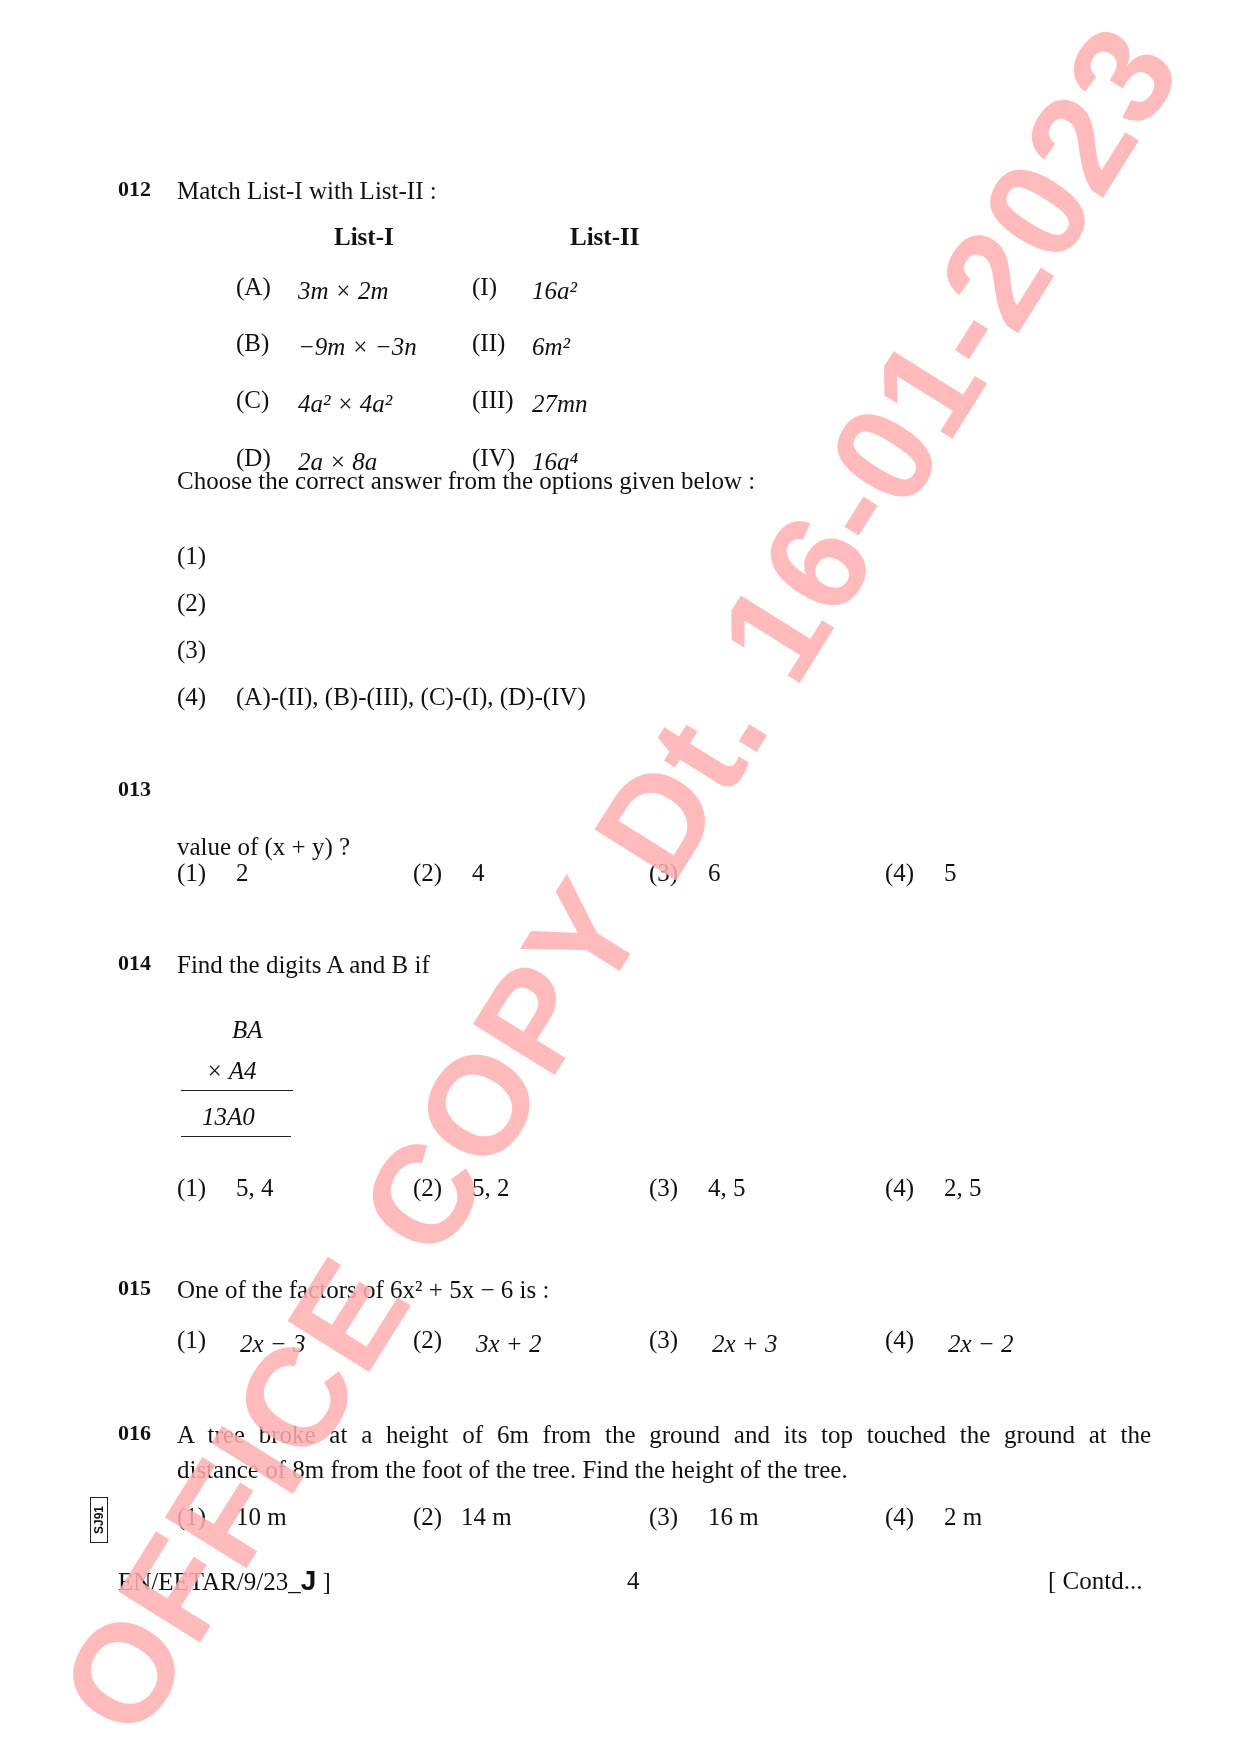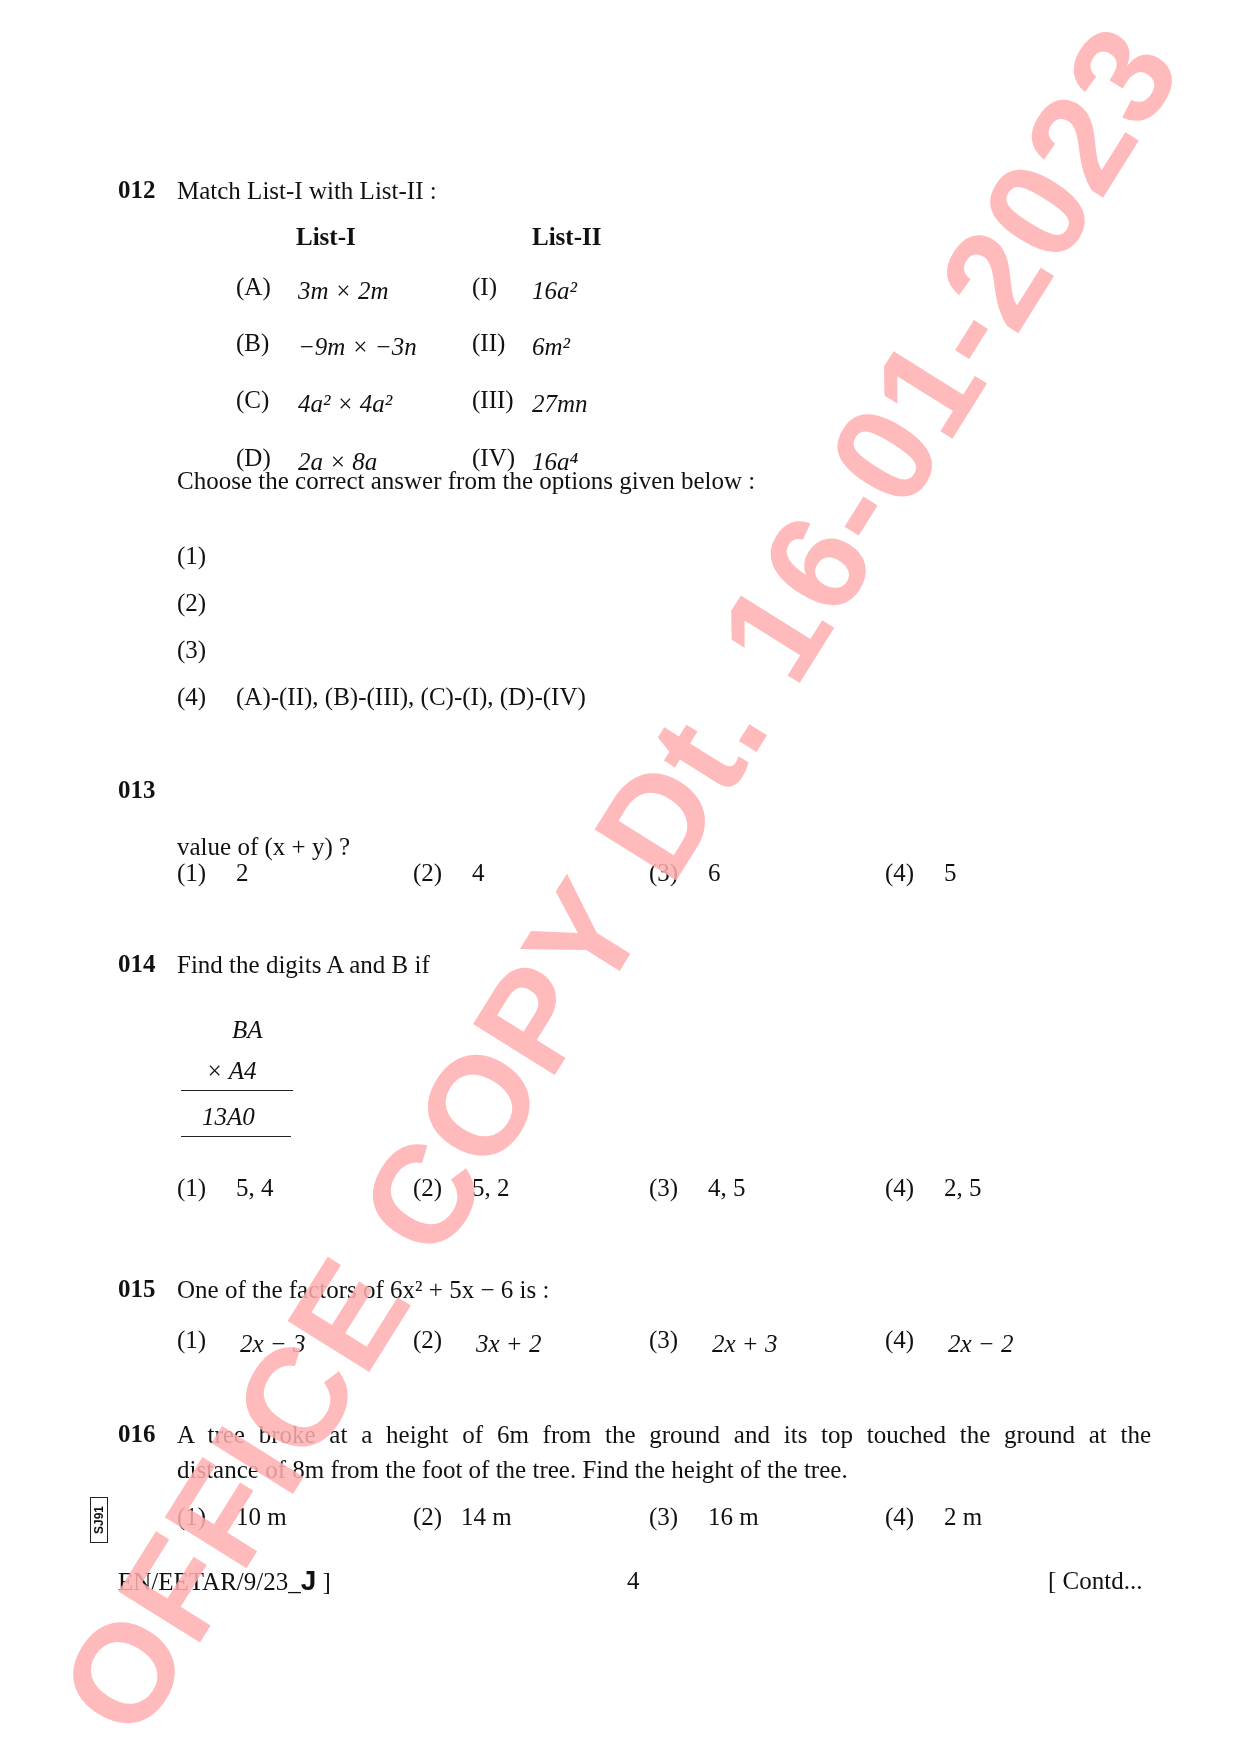--- a/index.html
+++ b/index.html
@@ -1,22 +1,22 @@
 <!DOCTYPE html>
 <html><head>
 <meta charset="utf-8">
 <style>
   html, body { margin:0; padding:0; background:#ffffff; }
   body { width:1240px; height:1753px; position:relative; overflow:hidden;
          font-family:"Liberation Serif", "DejaVu Serif", serif; color:#111; }
   .page { position:absolute; left:0; top:0; width:1240px; height:1753px; }
   .abs { position:absolute; white-space:nowrap; }
   .txt { font-size:25px; line-height:30px; }
-  .qno { font-weight:bold; font-size:25px; }
-  .bold { font-weight:bold; }
+  .qno { font-weight:bold; font-size:22px; }
+  .bold { font-weight:bold;margin-left:38px; }
   i, .it { font-style:italic; }
   .just { text-align:justify; text-align-last:justify; }
   .rule { position:absolute; height:0; border-top:1.5px solid #222; }
   .sj { position:absolute; left:90px; top:1497px; width:18px; height:46px;
         border:1.2px solid #222; box-sizing:border-box; }
   .sj span { position:absolute; left:50%; top:50%; transform:translate(-50%,-50%) rotate(-90deg);
              font-family:"Liberation Sans", sans-serif; font-weight:bold; font-size:12px; }
   .wm { position:absolute; left:620px; top:880px; transform:translate(-50%,-50%) rotate(-58deg);
         font-family:"Liberation Sans", sans-serif; font-weight:bold; font-size:140px;
         letter-spacing:2px; white-space:nowrap; pointer-events:none; z-index:5; opacity:0.85; }

